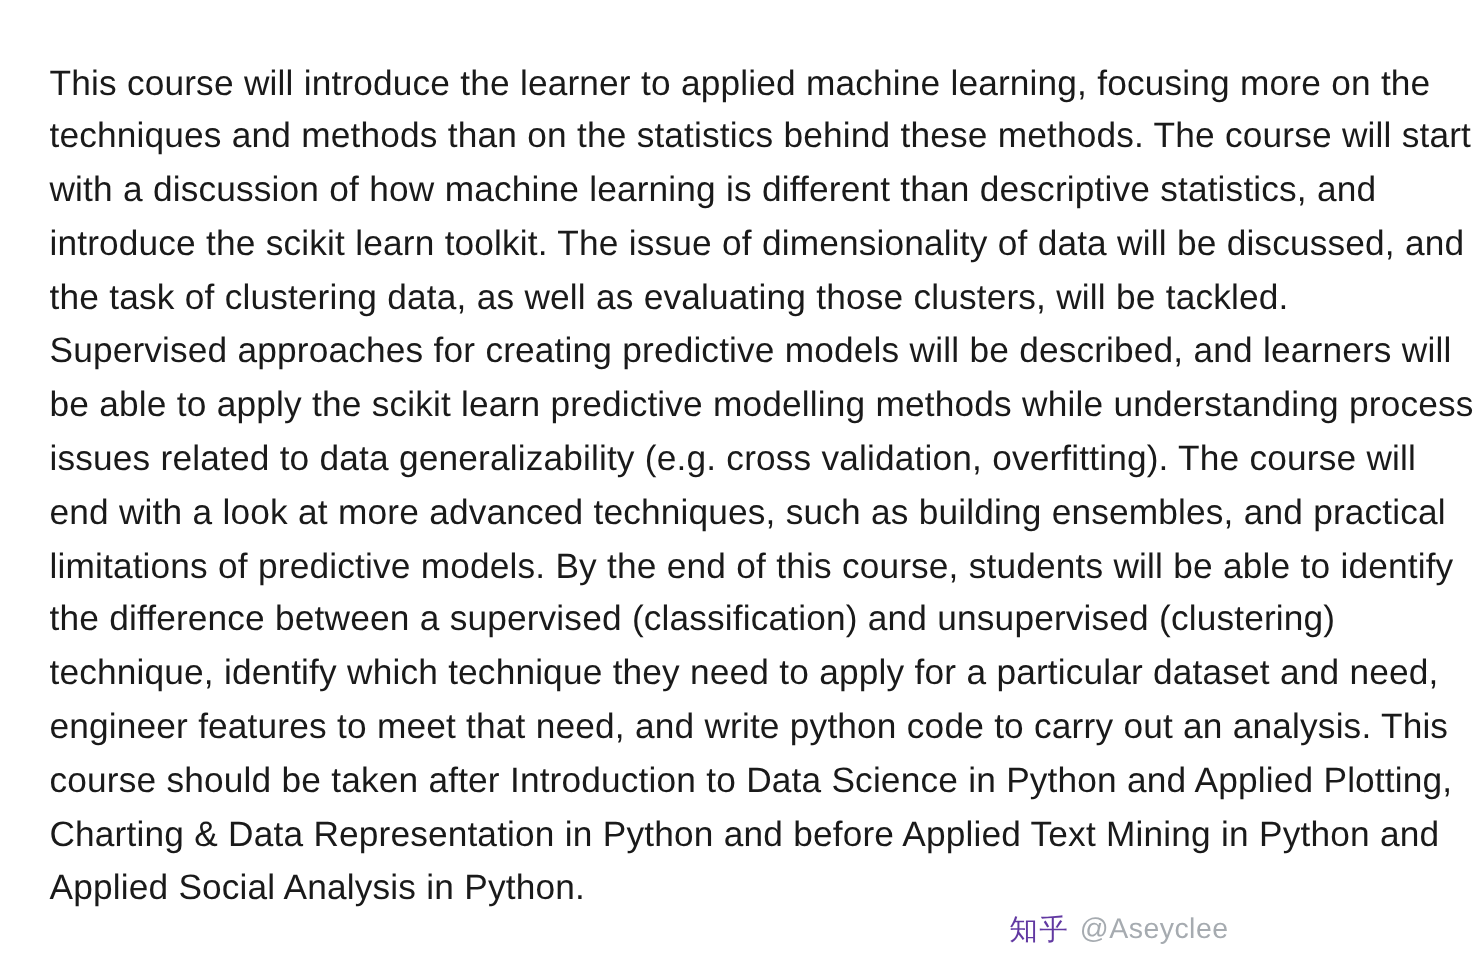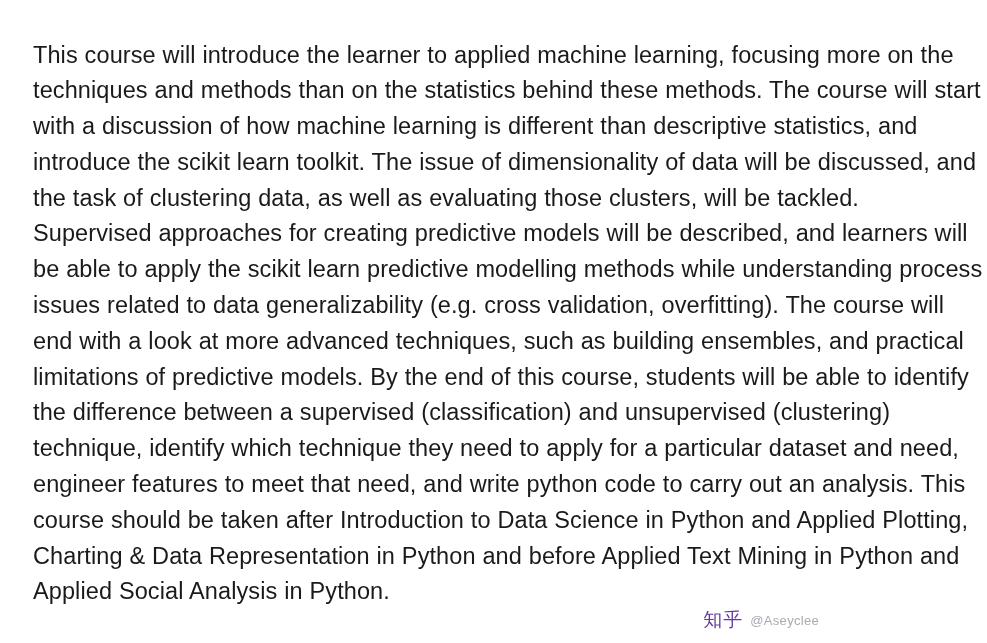--- a/index.html
+++ b/index.html
@@ -44,21 +44,21 @@
     opacity: 0.88;
     pointer-events: none;
   }
   .watermark .zh-logo {
     font-family: "DejaVu Sans", sans-serif;
     font-size: 19px;
     color: #4c1d95;
     letter-spacing: 1px;
   }
   .watermark .handle {
-    font-size: 13px;
+    font-size: 19px;
     color: #9aa0a6;
     letter-spacing: 0.3px;
   }
 </style>
 </head>
 <body>
 
 <div id="page">
 
   <p class="doc-body">This course will introduce the learner to applied machine learning, focusing more on the techniques and methods than on the statistics behind these methods. The course will start with a discussion of how machine learning is different than descriptive statistics, and introduce the scikit learn toolkit. The issue of dimensionality of data will be discussed, and the task of clustering data, as well as evaluating those clusters, will be tackled. Supervised approaches for creating predictive models will be described, and learners will be able to apply the scikit learn predictive modelling methods while understanding process issues related to data generalizability (e.g. cross validation, overfitting). The course will end with a look at more advanced techniques, such as building ensembles, and practical limitations of predictive models. By the end of this course, students will be able to identify the difference between a supervised (classification) and unsupervised (clustering) technique, identify which technique they need to apply for a particular dataset and need, engineer features to meet that need, and write python code to carry out an analysis. This course should be taken after Introduction to Data Science in Python and Applied Plotting, Charting &amp; Data Representation in Python and before Applied Text Mining in Python and Applied Social Analysis in Python.</p>

